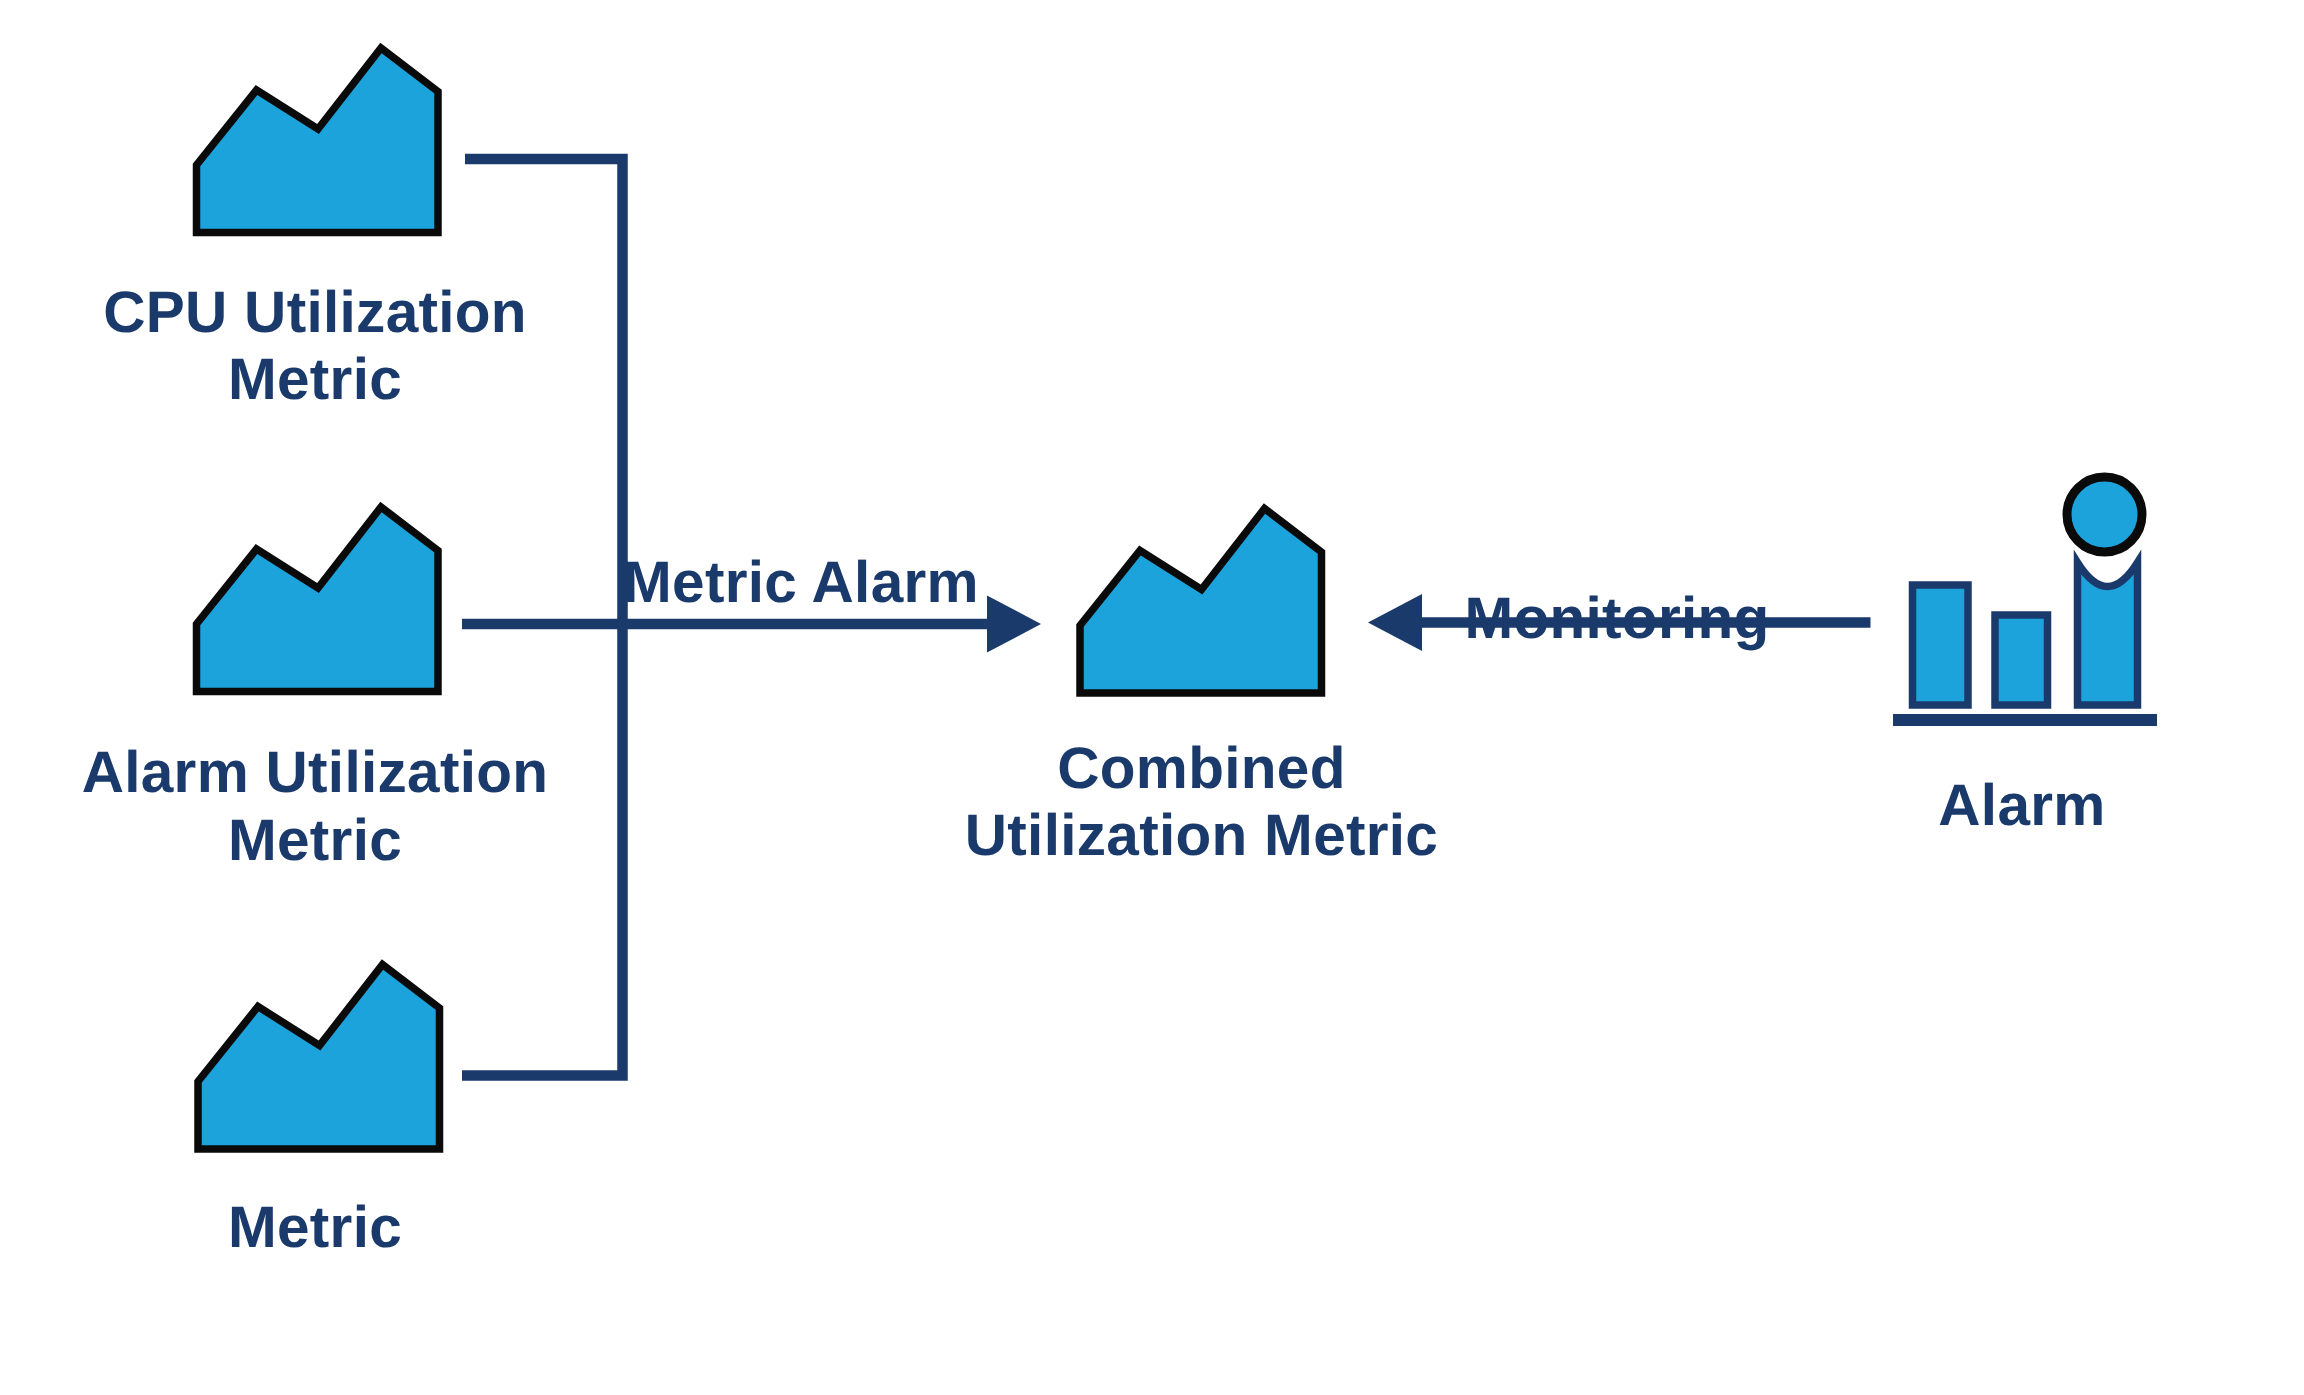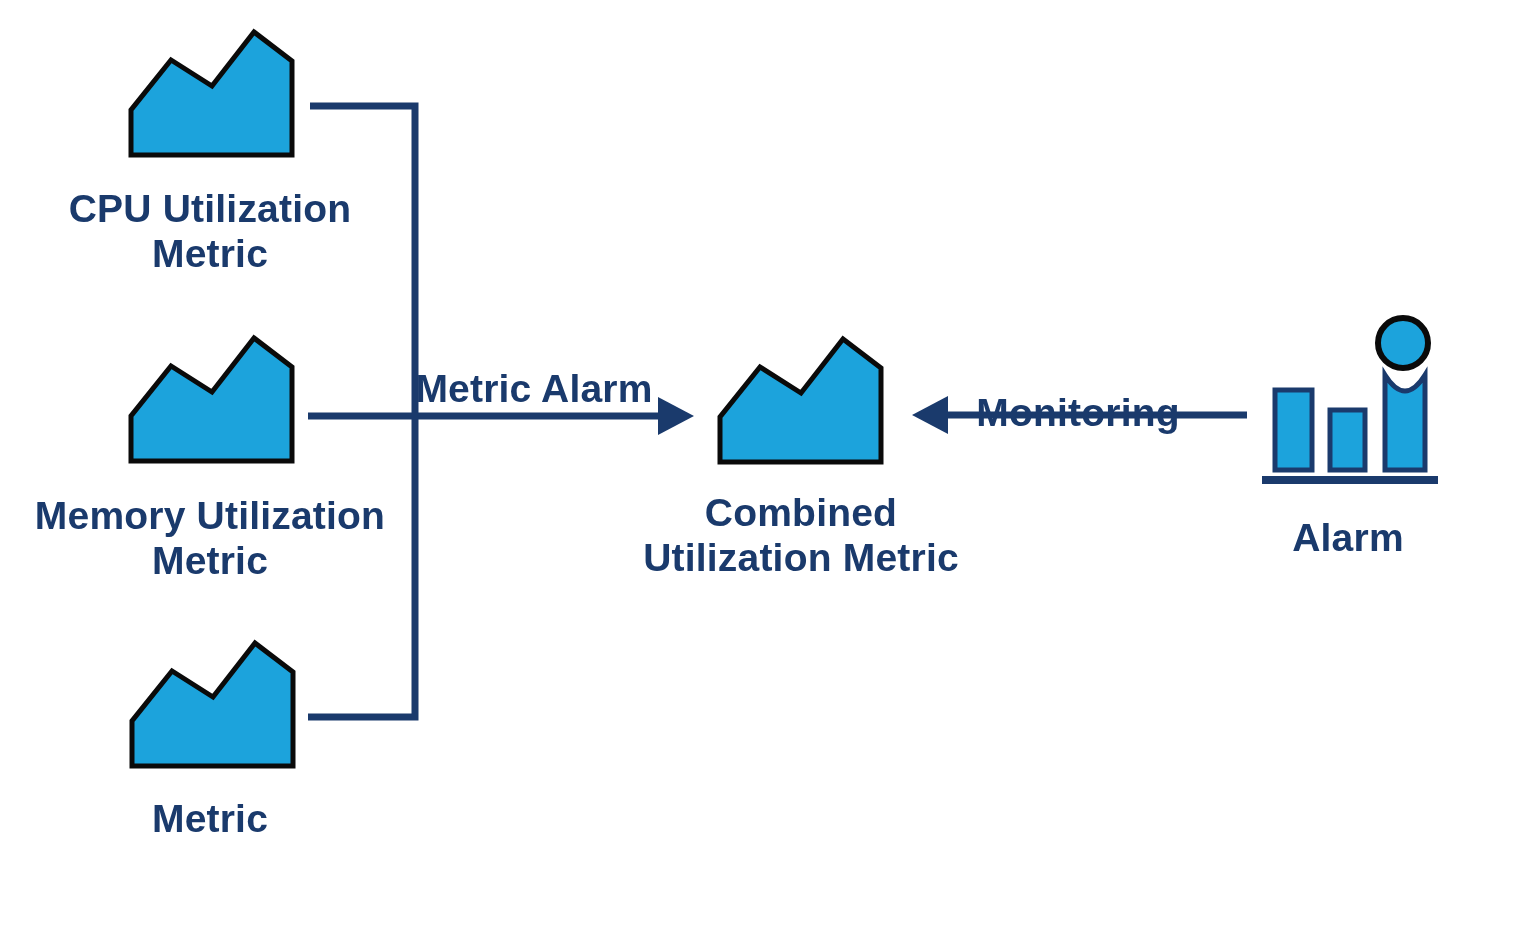--- a/index.html
+++ b/index.html
@@ -63,21 +63,21 @@
       <line x1="0" y1="165" x2="176" y2="165" stroke="#1A3A6C" stroke-width="8"></line>
     </g>
   </svg>
 
   <div class="label" style="left:10px; top:186px; width:400px;">
     <span class="line">CPU Utilization</span>
     <span class="line">Metric</span>
   </div>
 
   <div class="label" style="left:10px; top:493px; width:400px;">
-    <span class="line">Memory Utilization</span>
+    <span class="line">Alarm Utilization</span>
     <span class="line">Metric</span>
   </div>
 
   <div class="label" style="left:10px; top:796px; width:400px;">
     <span class="line">Metric</span>
   </div>
 
   <div class="label" style="left:601px; top:490px; width:400px;">
     <span class="line">Combined</span>
     <span class="line">Utilization Metric</span>

